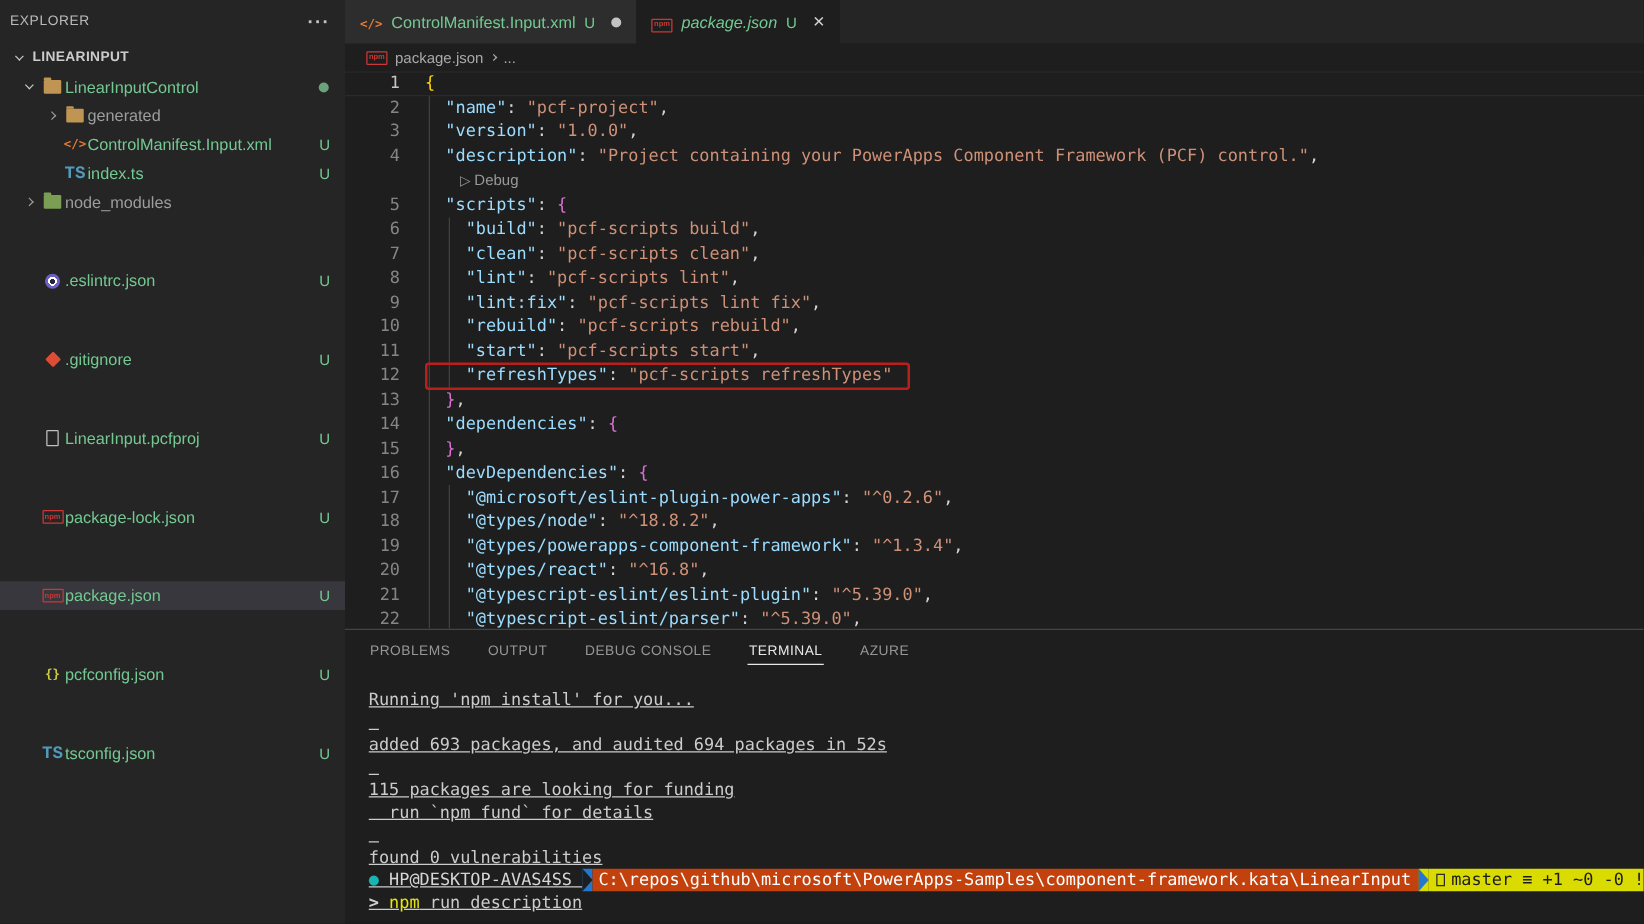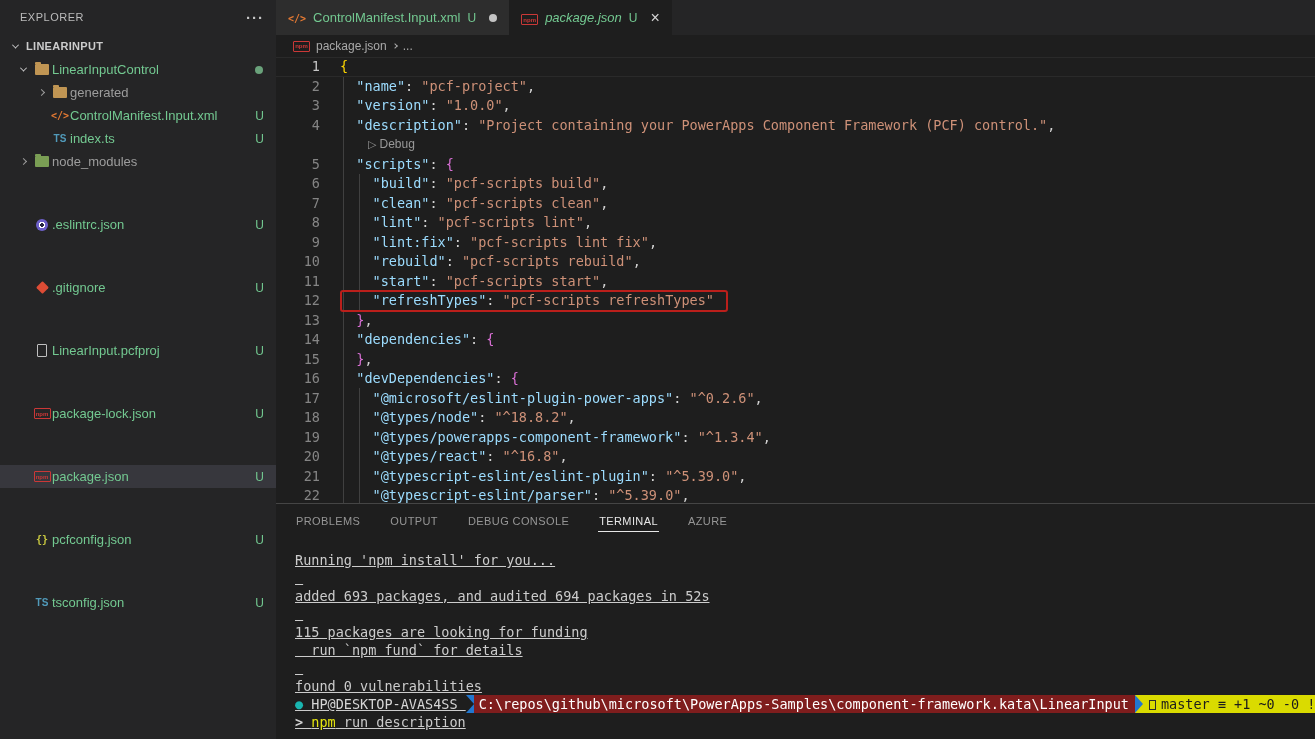--- a/index.html
+++ b/index.html
@@ -2,21 +2,21 @@
 <html><head>
 <meta charset="utf-8">
 <style>
   * { box-sizing: border-box; margin: 0; padding: 0; }
   html, body { width: 1315px; height: 739px; overflow: hidden; background: #1e1e1e;
     font-family: "Liberation Sans", sans-serif; }
   .app { display: flex; width: 1315px; height: 739px; }
 
   
   .sidebar { width: 276px; flex: none; background: #252526; color: #cccccc; position: relative; }
-  .sb-header { height: 34px; display: flex; align-items: center; padding: 0 12px 0 20px;
+  .sb-header { height: 34px; display: flex; align-items: center; padding: 0 12px 0 8px;
     font-size: 11px; color: #bbbbbb; letter-spacing: 0.5px; }
   .sb-header .spacer { flex: 1; }
   .sb-ellipsis { color: #c5c5c5; font-size: 15px; font-weight: bold; letter-spacing: 1px; cursor: pointer; }
   .root-row { height: 24px; display: flex; align-items: center; font-size: 11px; font-weight: bold;
     color: #cccccc; padding-left: 6px; letter-spacing: 0.3px; }
   .root-row .cell-chev { margin-right: 2px; }
   .ex-row { height: 23px; display: flex; align-items: center; font-size: 13px; color: #cccccc;
     position: relative; cursor: pointer; }
   .ex-row.sel { background: #37373d; }
   .ex-row.c-green .ex-label { color: #73c991; }
@@ -32,21 +32,21 @@
   .ex-dot { position: absolute; right: 13px; width: 8px; height: 8px; border-radius: 50%; background: #6aa27b; }
 
   .chev { width: 5px; height: 5px; border-right: 1.2px solid #cccccc; border-bottom: 1.2px solid #cccccc;
     display: inline-block; }
   .chev-down { transform: rotate(45deg) translate(-1px,-1px); }
   .chev-right { transform: rotate(-45deg); }
   .c-gray .chev { border-color: #9d9d9d; }
 
   
   .i-xml { color: #e37933; font: bold 10px "DejaVu Sans Mono", monospace; }
-  .i-ts { color: #519aba; font-weight: bold; font-size: 10px; }
+  .i-ts { color: #519aba; font-weight: bold; font-size: 14px; font-family: Liberation Mono, monospace; }
   .i-npm { display: inline-flex; align-items: center; justify-content: center; width: 17px; height: 11px;
     border: 1px solid #cb3837; color: #cb3837; font-size: 6px; font-weight: bold; border-radius: 1px; }
   .i-eslint { width: 12px; height: 12px; border-radius: 50%;
     background: radial-gradient(circle, #252540 0 2px, #ffffff 2px 3.5px, #6c5fc7 3.5px); display: inline-block; }
   .i-git { width: 9px; height: 9px; background: #dd4c35; transform: rotate(45deg); border-radius: 1px; display: inline-block; }
   .i-doc { width: 10px; height: 13px; border: 1px solid #c0c0c0; border-radius: 1px; display: inline-block; }
   .i-braces { color: #cbcb41; font: bold 10px "DejaVu Sans Mono", monospace; }
   .i-folder { width: 14px; height: 11px; background: #c09553; border-radius: 1px; position: relative; display: inline-block; }
   .i-folder::before { content: ""; position: absolute; top: -2px; left: 0; width: 6px; height: 2px;
     background: #c09553; border-radius: 1px 1px 0 0; }
@@ -97,21 +97,21 @@
   .p-tab { font-size: 11px; letter-spacing: 0.4px; color: #969696; padding: 4px 1px; cursor: pointer; }
   .p-tab.active { color: #e7e7e7; border-bottom: 1px solid #e7e7e7; }
   .terminal { flex: 1; padding: 13px 0 0 19px; font-family: "DejaVu Sans Mono", monospace;
     font-size: 13.5px; color: #cccccc; overflow: hidden; text-decoration: underline; }
   .t-row { height: 18px; line-height: 18px; white-space: pre; }
   .ts-t { color: #cccccc; }
   .ts-teal { color: #19b5b0; }
   .ts-host { color: #d6d6d6; }
   .ts-prompt { color: #d0d0d0; font-weight: bold; }
   .ts-yellow { color: #e5e510; }
-  .seg-blue { background: #7f1d1d; color: #ffffff; display: inline-block; height: 18px; padding: 0 6px 0 5px; }
+  .seg-blue { background: #c2410c; color: #ffffff; display: inline-block; height: 18px; padding: 0 6px 0 5px; }
   .seg-yellow { background: #dadb00; color: #1c1c1c; display: inline-block; height: 18px; padding: 0 6px 0 3px; }
   .arr { display: inline-block; width: 0; height: 0; border-top: 9px solid transparent;
     border-bottom: 9px solid transparent; vertical-align: top; }
   .arr-dark-blue { border-left: 8px solid #1e1e1e; background: #2277cf; }
   .arr-blue-yellow { border-left: 8px solid #2277cf; background: #dadb00; }
   .glyph-branch { display: inline-block; width: 7px; height: 10px; border: 1px solid #2c2c2c;
     margin: 0 5px 0 3px; vertical-align: -1px; }
 </style>
 </head>
 <body>

